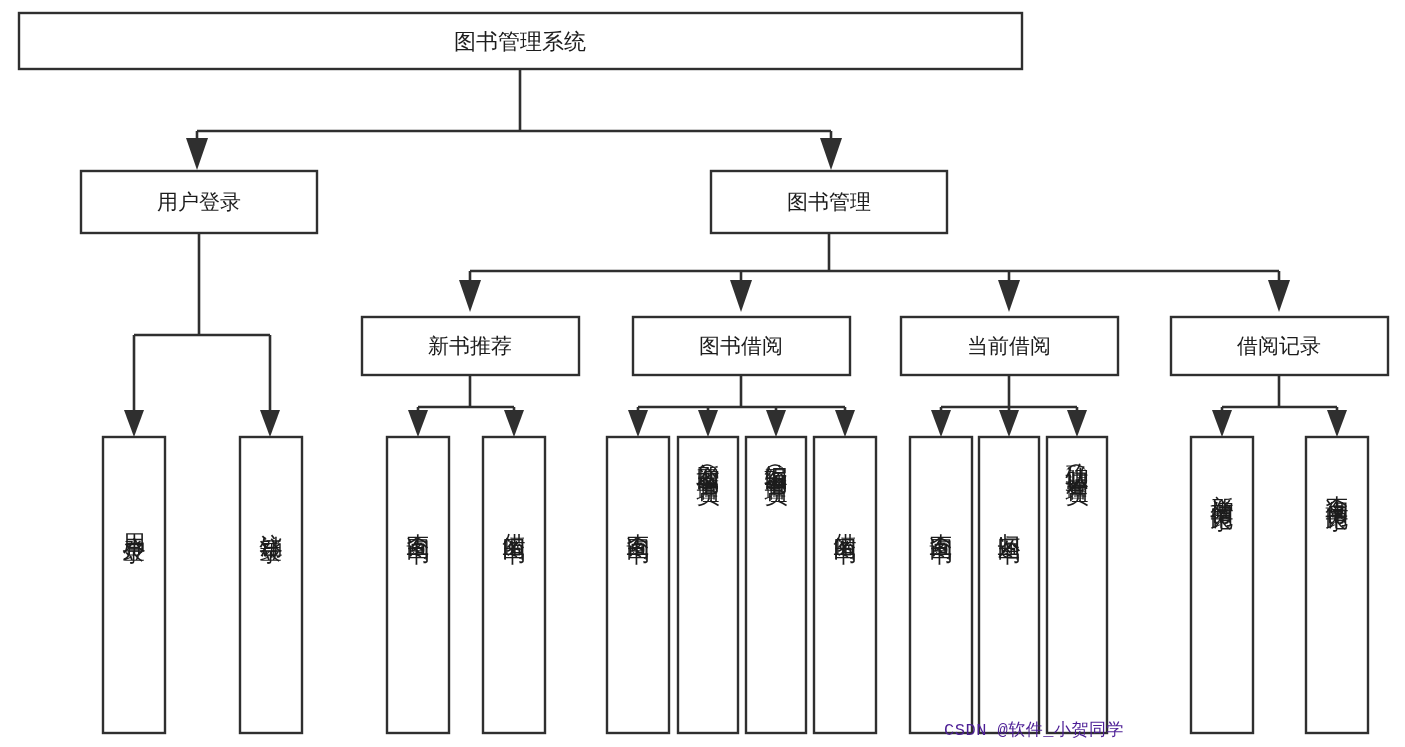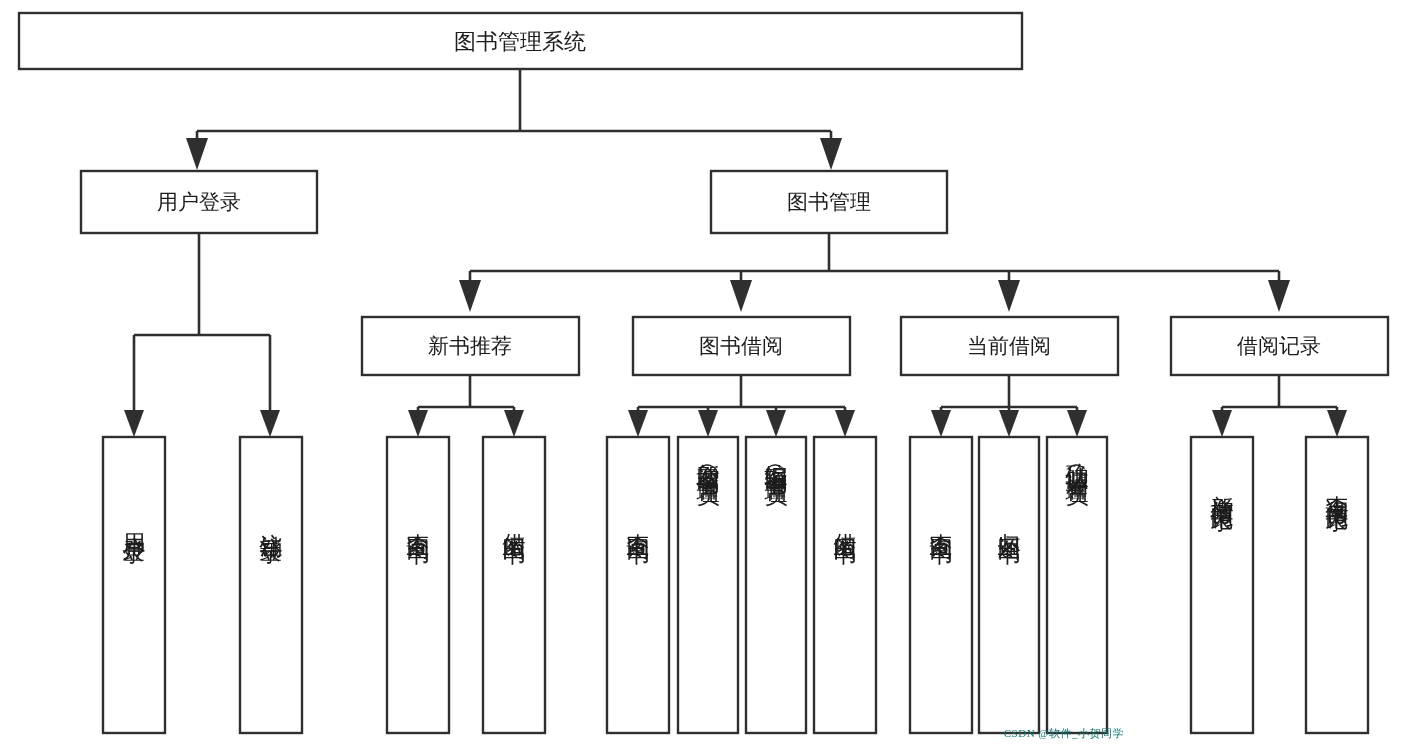--- a/index.html
+++ b/index.html
@@ -66,23 +66,23 @@
     font-size: 23px;
     line-height: 1;
     letter-spacing: 3px;
     color: #1c1c1c;
     white-space: nowrap;
   }
   .watermark {
     position: absolute;
     right: 8px;
     bottom: 6px;
-    font-family: Liberation Serif, serif;
-    font-size: 11px;
-    color: #0f766e;
+    font-family: Liberation Mono, monospace;
+    font-size: 17px;
+    color: #4c1d95;
     letter-spacing: 0.5px;
     white-space: nowrap;
   }
 </style>
 </head>
 <body>
 
 <div id="diagram-root">
 
   <svg class="diagram-svg" viewBox="0 0 1405 747" xmlns="http://www.w3.org/2000/svg">

